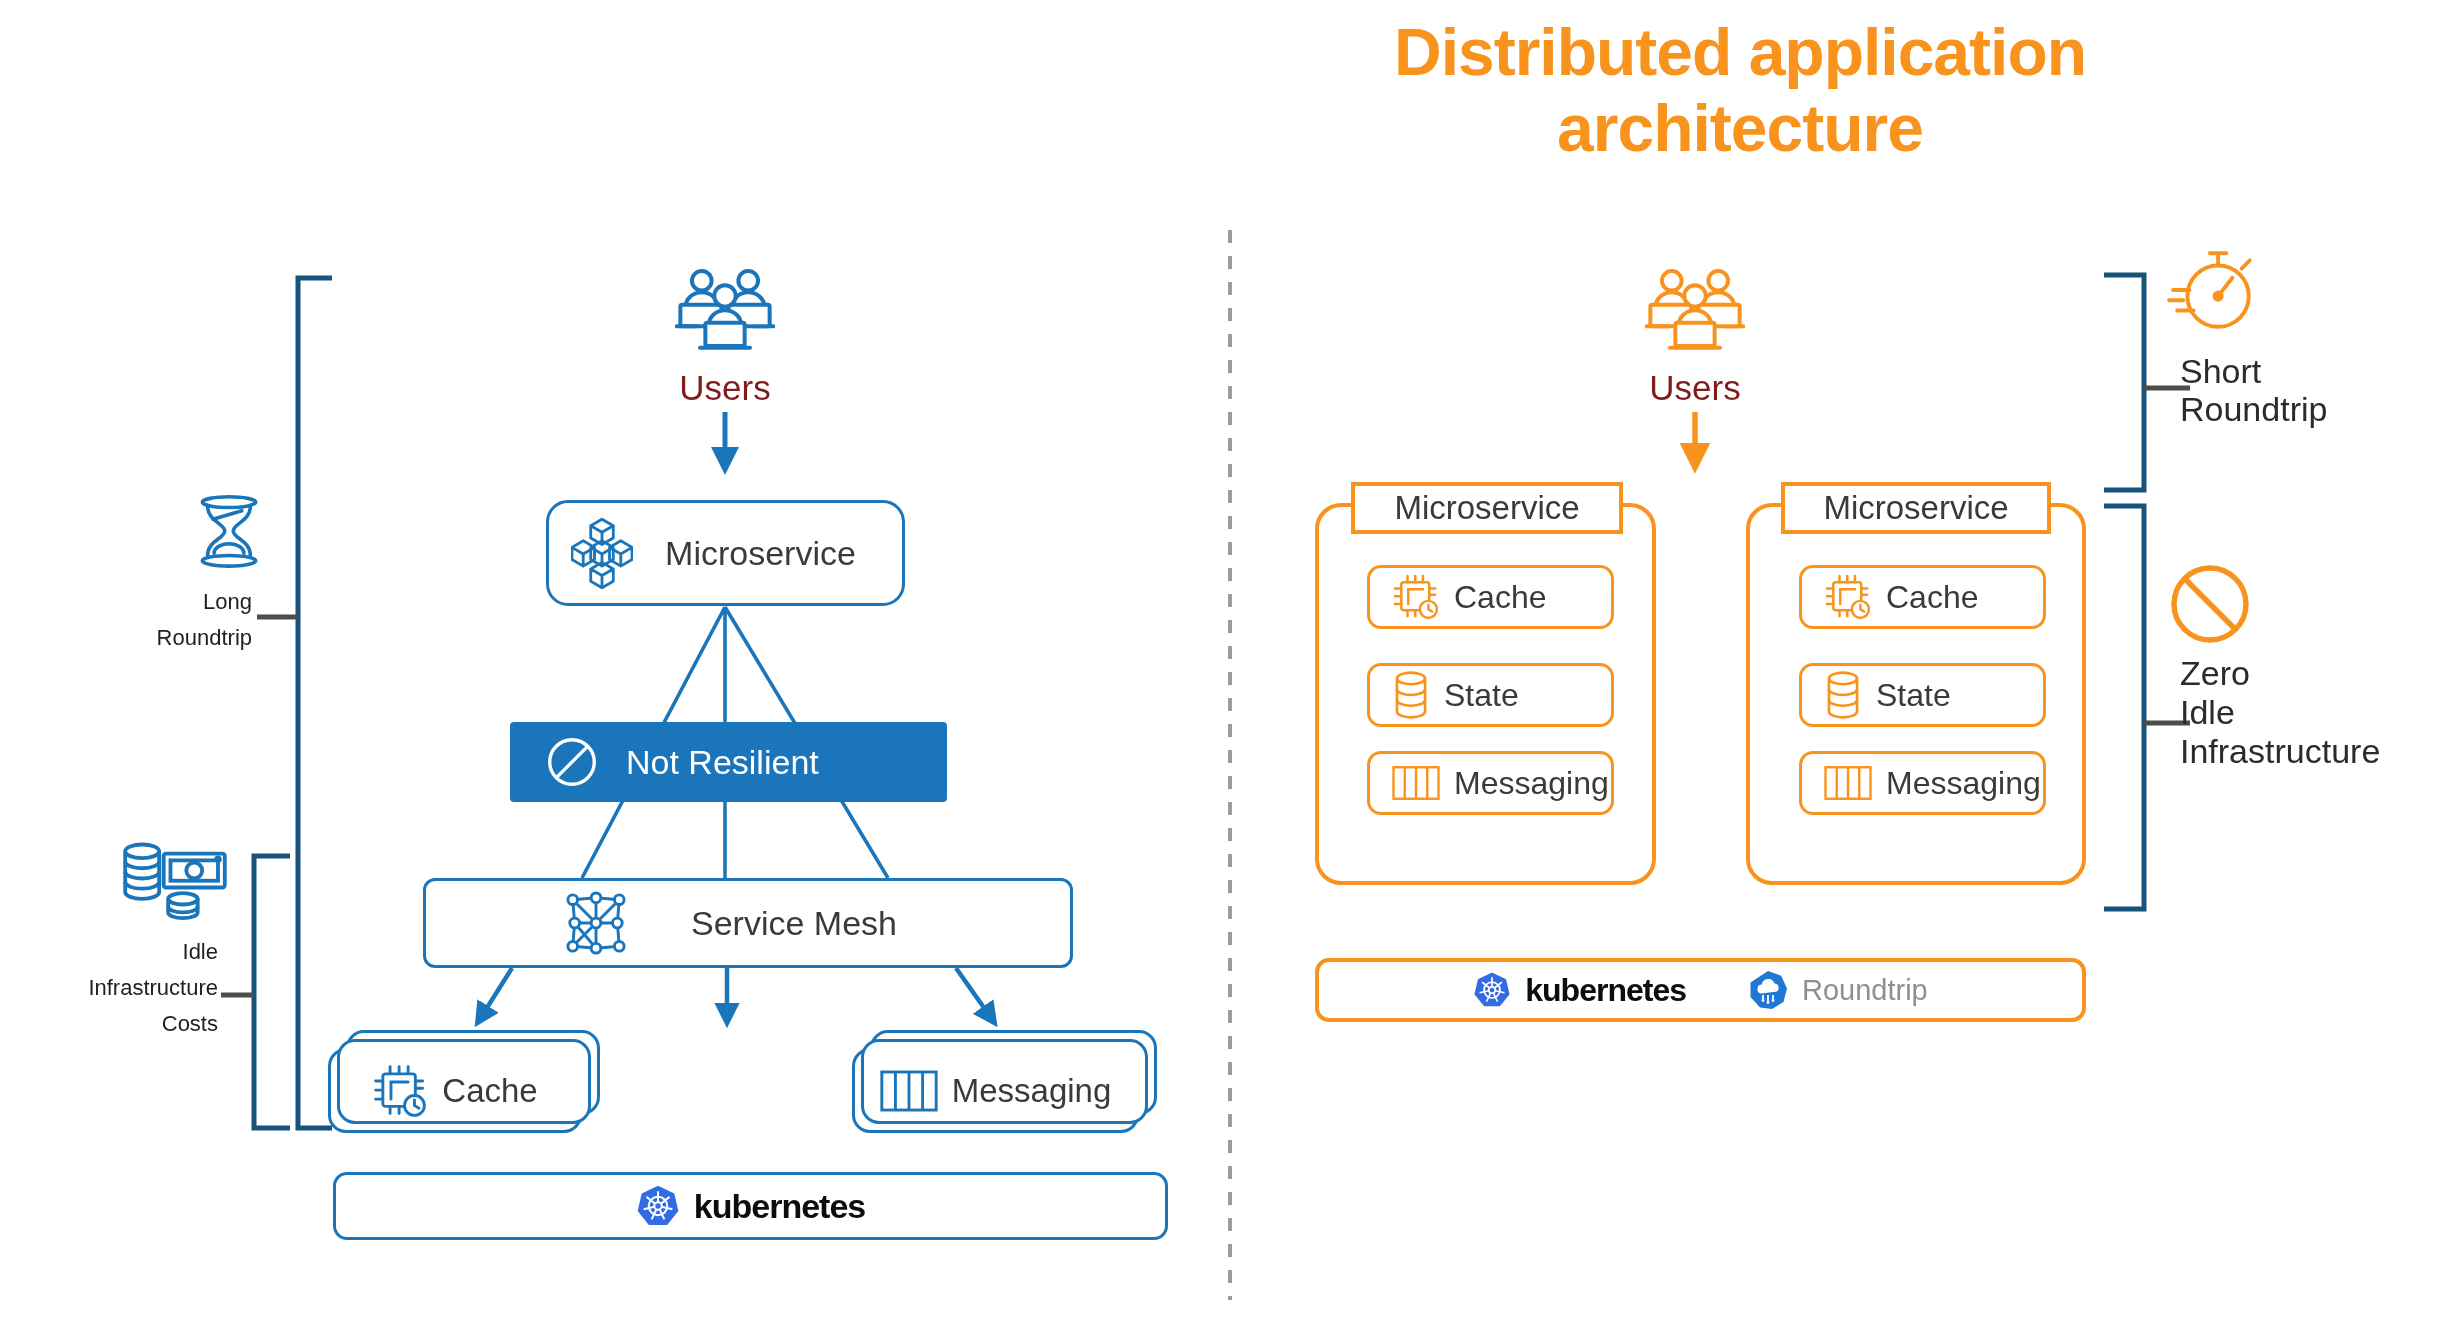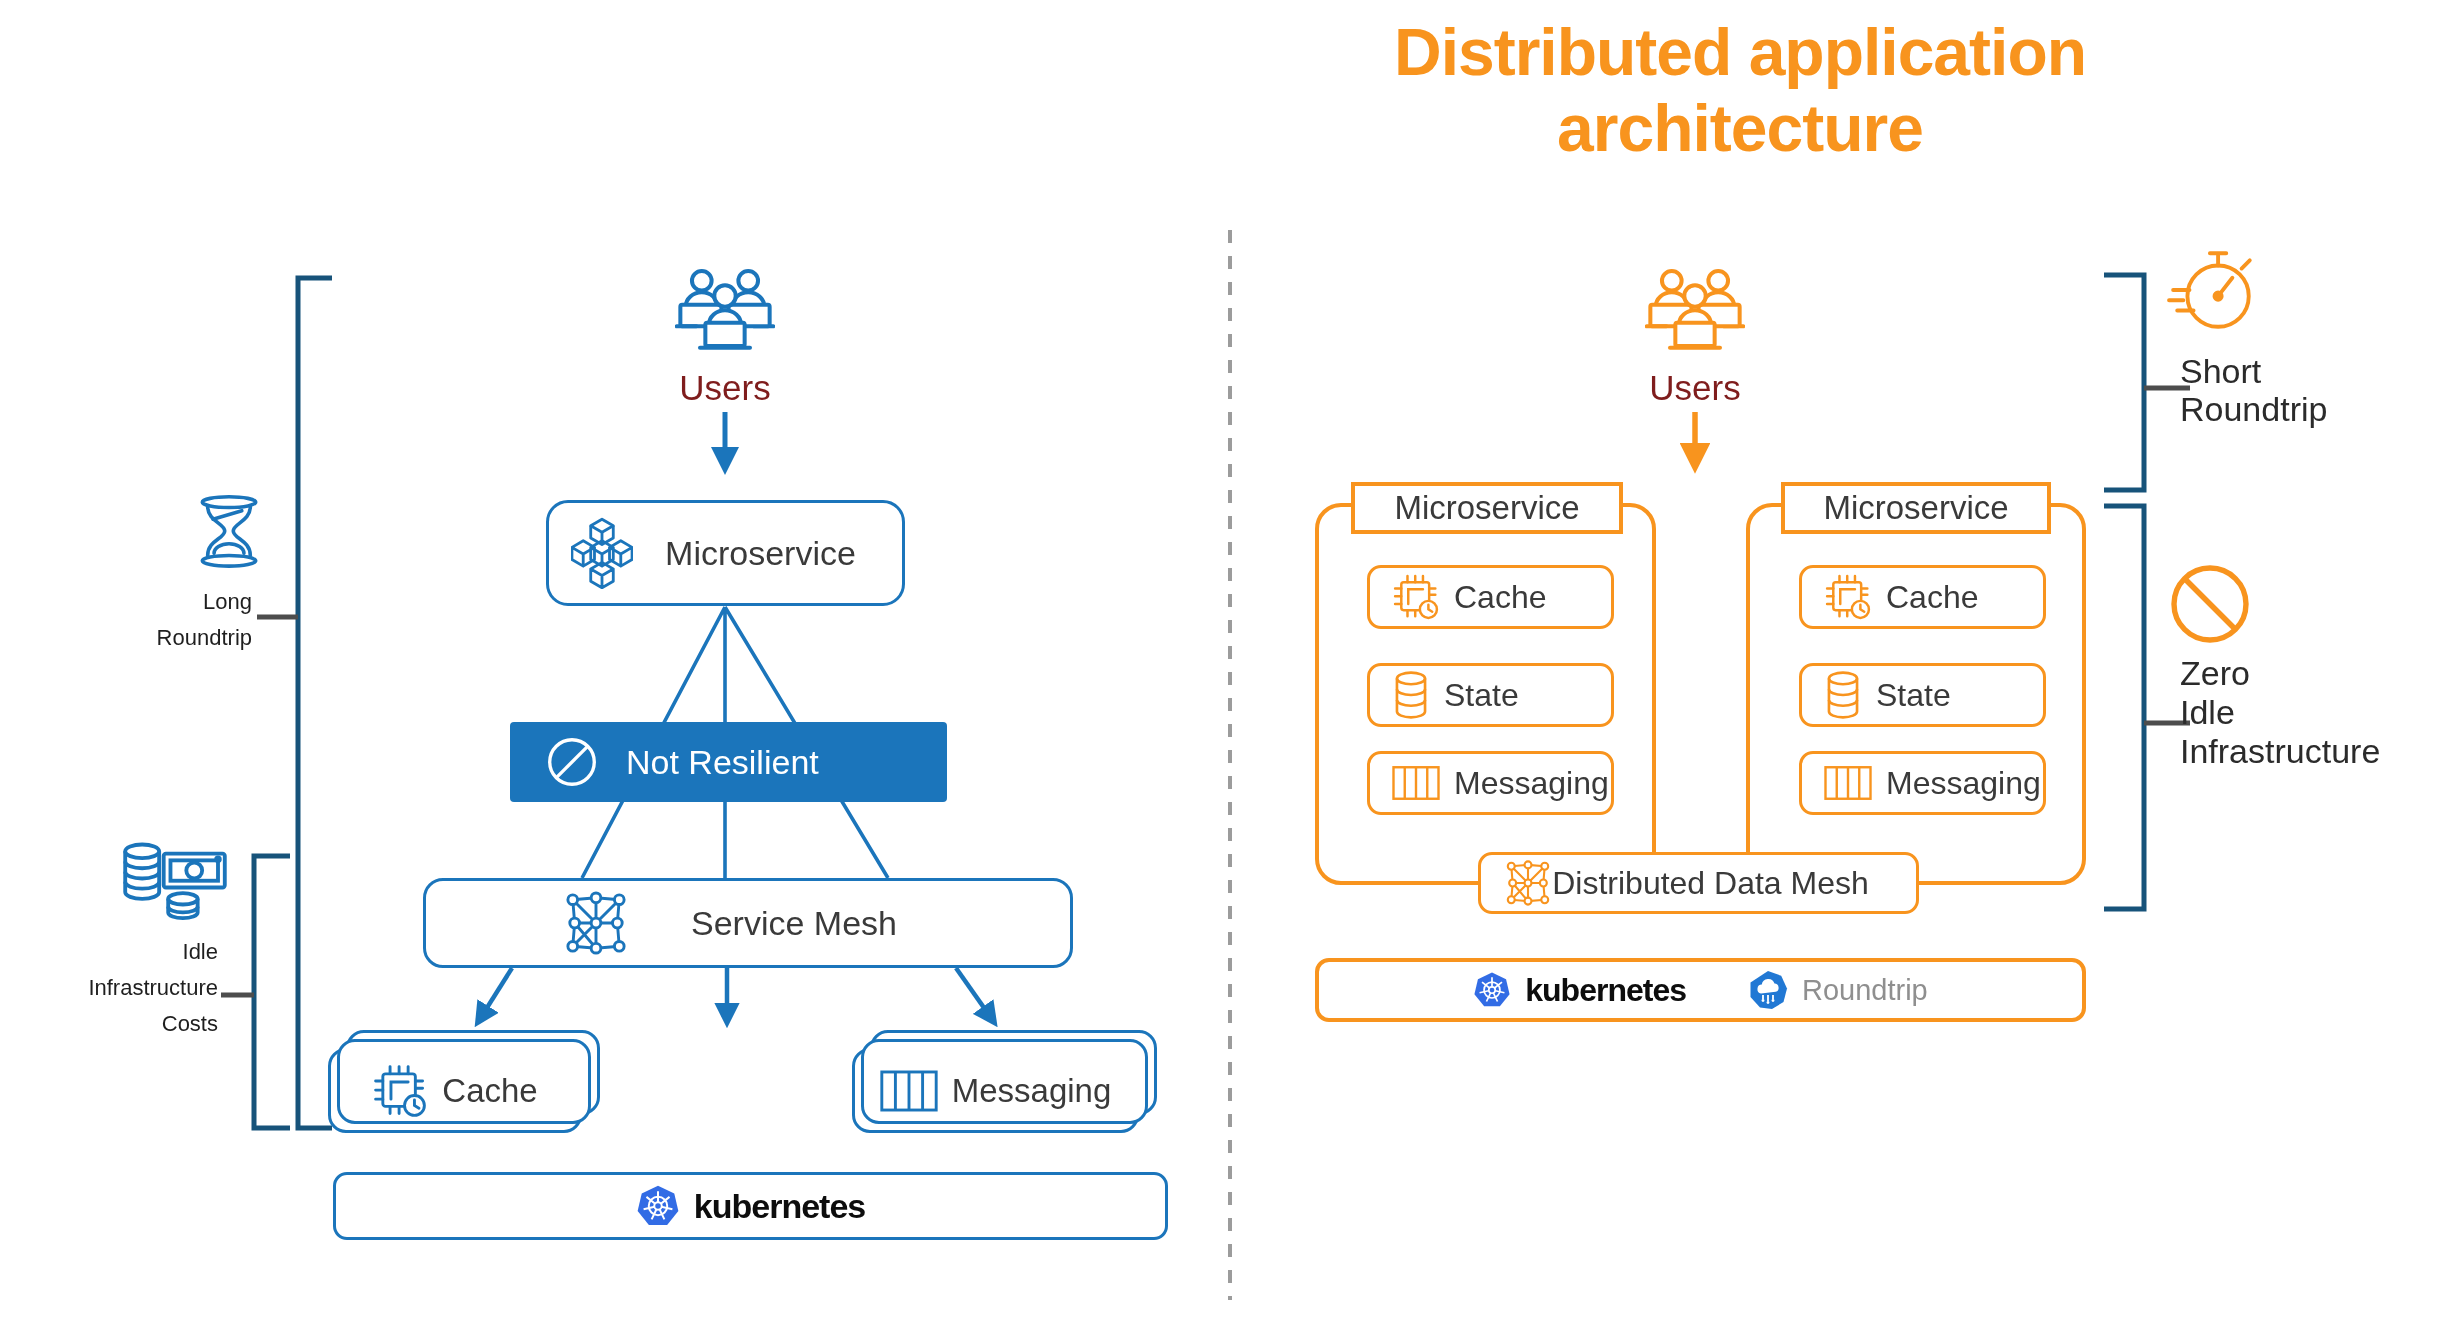--- a/index.html
+++ b/index.html
@@ -29,21 +29,21 @@
 
   
   .users-icon{position:absolute;width:100px;height:96px;z-index:2}
   .users-label{position:absolute;width:200px;text-align:center;font-size:35px;color:#7f1d1d;z-index:2}
 
   
   .ms-box{left:546px;top:500px;width:359px;height:106px;border:3.5px solid var(--blue);border-radius:22px}
   .ms-box .lbl{flex:1;text-align:center;margin-right:14px;font-size:34px}
   .nr-box{left:510px;top:722px;width:437px;height:80px;background:var(--blue);border-radius:4px;z-index:3}
   .nr-box .lbl{color:#fff;font-size:34px;margin-left:28px}
-  .sm-box{left:423px;top:878px;width:650px;height:90px;border:3.5px solid var(--blue);border-radius:20px}
+  .sm-box{left:423px;top:878px;width:650px;height:90px;border:3.5px solid var(--blue);border-radius:12px}
   .sm-box .lbl{flex:1;text-align:center;margin-right:110px;font-size:34px}
 
   
   .stack{height:85px;top:1048px;border:3.2px solid var(--blue);border-radius:18px;background:#fff;justify-content:center;gap:14px;z-index:2}
   .stack::before,.stack::after{content:"";position:absolute;inset:-3.2px;border:3.2px solid var(--blue);border-radius:18px;background:#fff}
   .stack::before{transform:translate(9px,-9px);z-index:-1}
   .stack::after{transform:translate(18px,-18px);z-index:-2}
   .stack-cache{left:328px;width:254px}
   .stack-db{left:627px;width:191px}
   .stack-messaging{left:852px;width:287px}
@@ -362,26 +362,20 @@
       </svg>
     <span class="lbl">State</span>
   </div>
   <div class="comp col-b row-2">
     <svg class="icon ic-orange" style="width:48px;height:36px">
         <use href="#sym-msg" width="100%" height="100%"></use>
       </svg>
     <span class="lbl">Messaging</span>
   </div>
 
-  <div class="node mesh-right">
-    <svg class="icon ic-orange" style="width:46px;height:46px;margin-left:24px">
-        <use href="#sym-mesh" width="100%" height="100%"></use>
-      </svg>
-    <span class="lbl">Distributed Data Mesh</span>
-  </div>
 
   <div class="node platform-right">
     <svg class="icon" style="width:38px;height:38px">
         <use href="#sym-k8s" width="100%" height="100%"></use>
       </svg>
     <span class="k8s-word" style="font-size:32px">kubernetes</span>
     <span style="width:34px"></span>
     <svg class="icon" style="width:40px;height:40px">
         <use href="#sym-kubeedge" width="100%" height="100%"></use>
       </svg>

